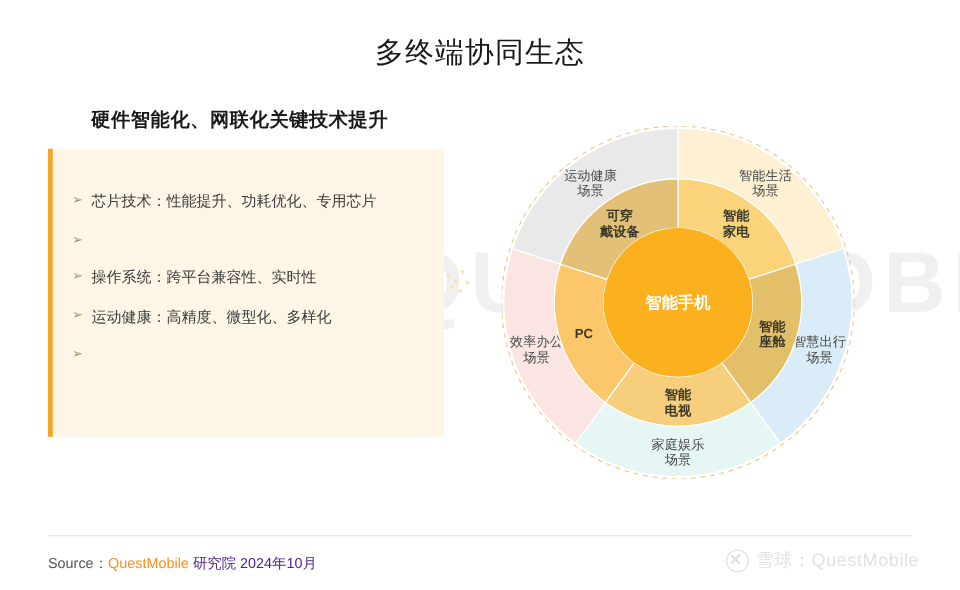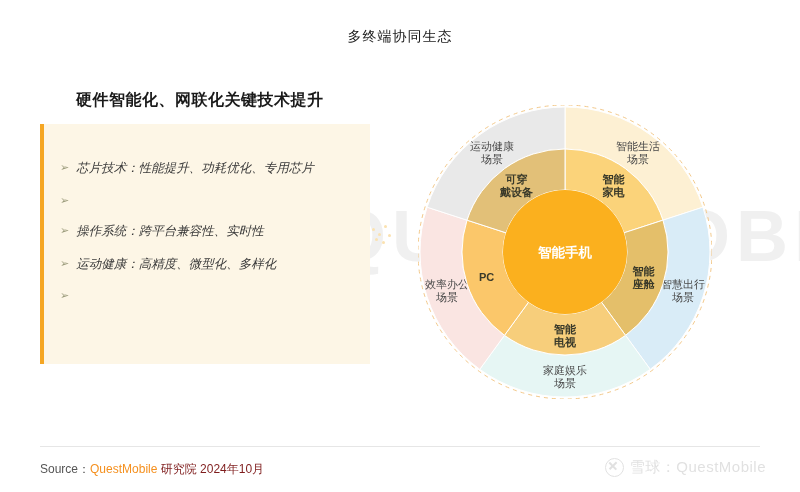--- a/index.html
+++ b/index.html
@@ -15,21 +15,21 @@
   .bg-watermark{
     position:absolute;left:330px;top:195px;
     font-size:72px;font-weight:700;letter-spacing:6px;
     color:#f0f0f0;white-space:nowrap;user-select:none;
     z-index:0;
   }
 
   
   .title{
     position:absolute;left:0;top:28px;width:800px;
-    text-align:center;font-size:14px;color:#1a1a1a;
+    text-align:center;font-size:24px;color:#1a1a1a;
     letter-spacing:1px;z-index:3;
   }
 
   
   .subtitle{
     position:absolute;left:76px;top:90px;
     font-size:16px;font-weight:700;color:#1a1a1a;
     letter-spacing:0.5px;z-index:3;font-family:Liberation Serif, serif;
   }
 
@@ -52,21 +52,21 @@
   .bullet{
     display:flex;align-items:flex-start;
     margin-bottom:15px;
     font-size:12.5px;color:#3a3a3a;
     line-height:1.4;
   }
   .bullet-arrow{
     color:#9a9a7a;font-size:11px;margin-right:7px;line-height:1.45;
     flex:0 0 auto;
   }
-  .bullet-text{white-space:nowrap;font-style:italic;}
+  .bullet-text{white-space:nowrap;}
 
   
   .chart{
     position:absolute;left:418px;top:105px;
     width:294px;height:294px;z-index:2;
   }
   .chart svg{display:block;}
   .seg-label{
     font-family:"Liberation Sans","DejaVu Sans",sans-serif;
     font-size:11px;fill:#4a4a4a;text-anchor:middle;
@@ -83,21 +83,21 @@
   
   .footer-rule{
     position:absolute;left:40px;top:446px;width:720px;height:1px;
     background:#e6e6e6;z-index:3;
   }
   .source{
     position:absolute;left:40px;top:461px;
     font-size:12px;color:#555;z-index:3;white-space:nowrap;
   }
   .source .brand{color:#f5901e;}
-  .source .rest{color:#7f1d1d;}
+  .source .rest{color:#4c1d95;}
 
   .wm-corner{
     position:absolute;right:34px;top:458px;
     display:flex;align-items:center;gap:6px;
     z-index:3;opacity:.85;
   }
   .wm-corner .wm-txt{
     font-size:15px;color:#dcdcdc;letter-spacing:.5px;white-space:nowrap;
   }
   .wm-corner .wm-logo{

